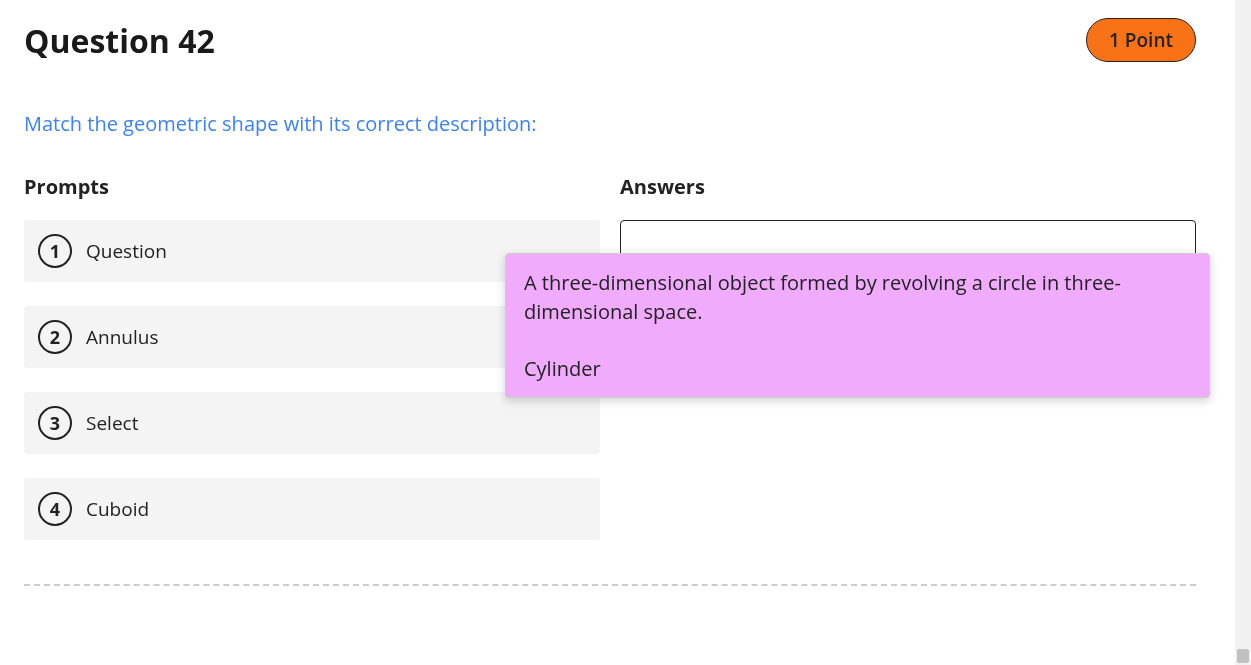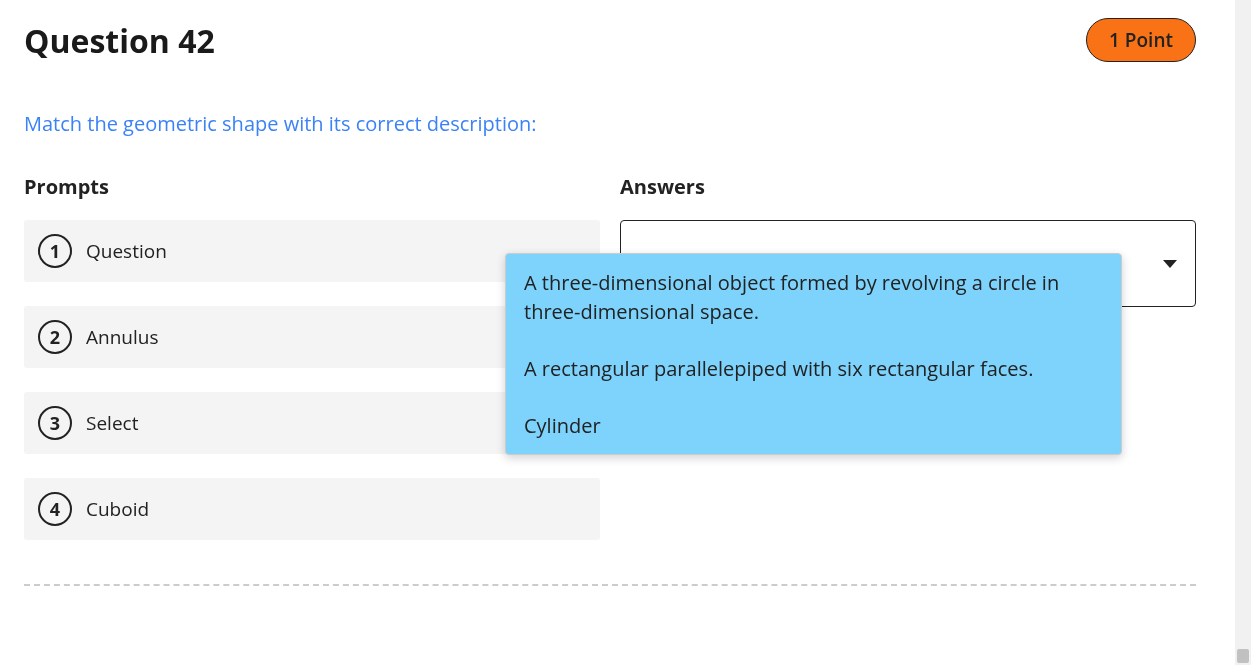--- a/index.html
+++ b/index.html
@@ -86,22 +86,22 @@
   .caret {
     width: 0; height: 0;
     border-left: 7px solid transparent;
     border-right: 7px solid transparent;
     border-top: 8px solid #222;
   }
   .dropdown {
     position: absolute;
     top: 253px;
     left: 505px;
-    width: 617px;
-    background: #7dd3fc;
+    width: 705px;
+    background: #f0abfc;
     border: 1px solid #ccc;
     border-radius: 4px;
     box-shadow: 0 3px 10px rgba(0,0,0,0.18);
     z-index: 10;
   }
   .dropdown-item {
     padding: 14px 18px;
     font-size: 20px;
     line-height: 1.45;
     cursor: pointer;
@@ -166,19 +166,18 @@
         <span class="caret"></span>
       </div>
     </div>
   </div>
 
   <hr class="divider">
 </div>
 
 <div class="dropdown">
   <div class="dropdown-item">A three-dimensional object formed by revolving a circle in three-dimensional space.</div>
-  <div class="dropdown-item">A rectangular parallelepiped with six rectangular faces.</div>
   <div class="dropdown-item">Cylinder</div>
 </div>
 
 <div class="scrollbar-track">
   <div class="scrollbar-thumb"></div>
 </div>
 
 </body></html>

